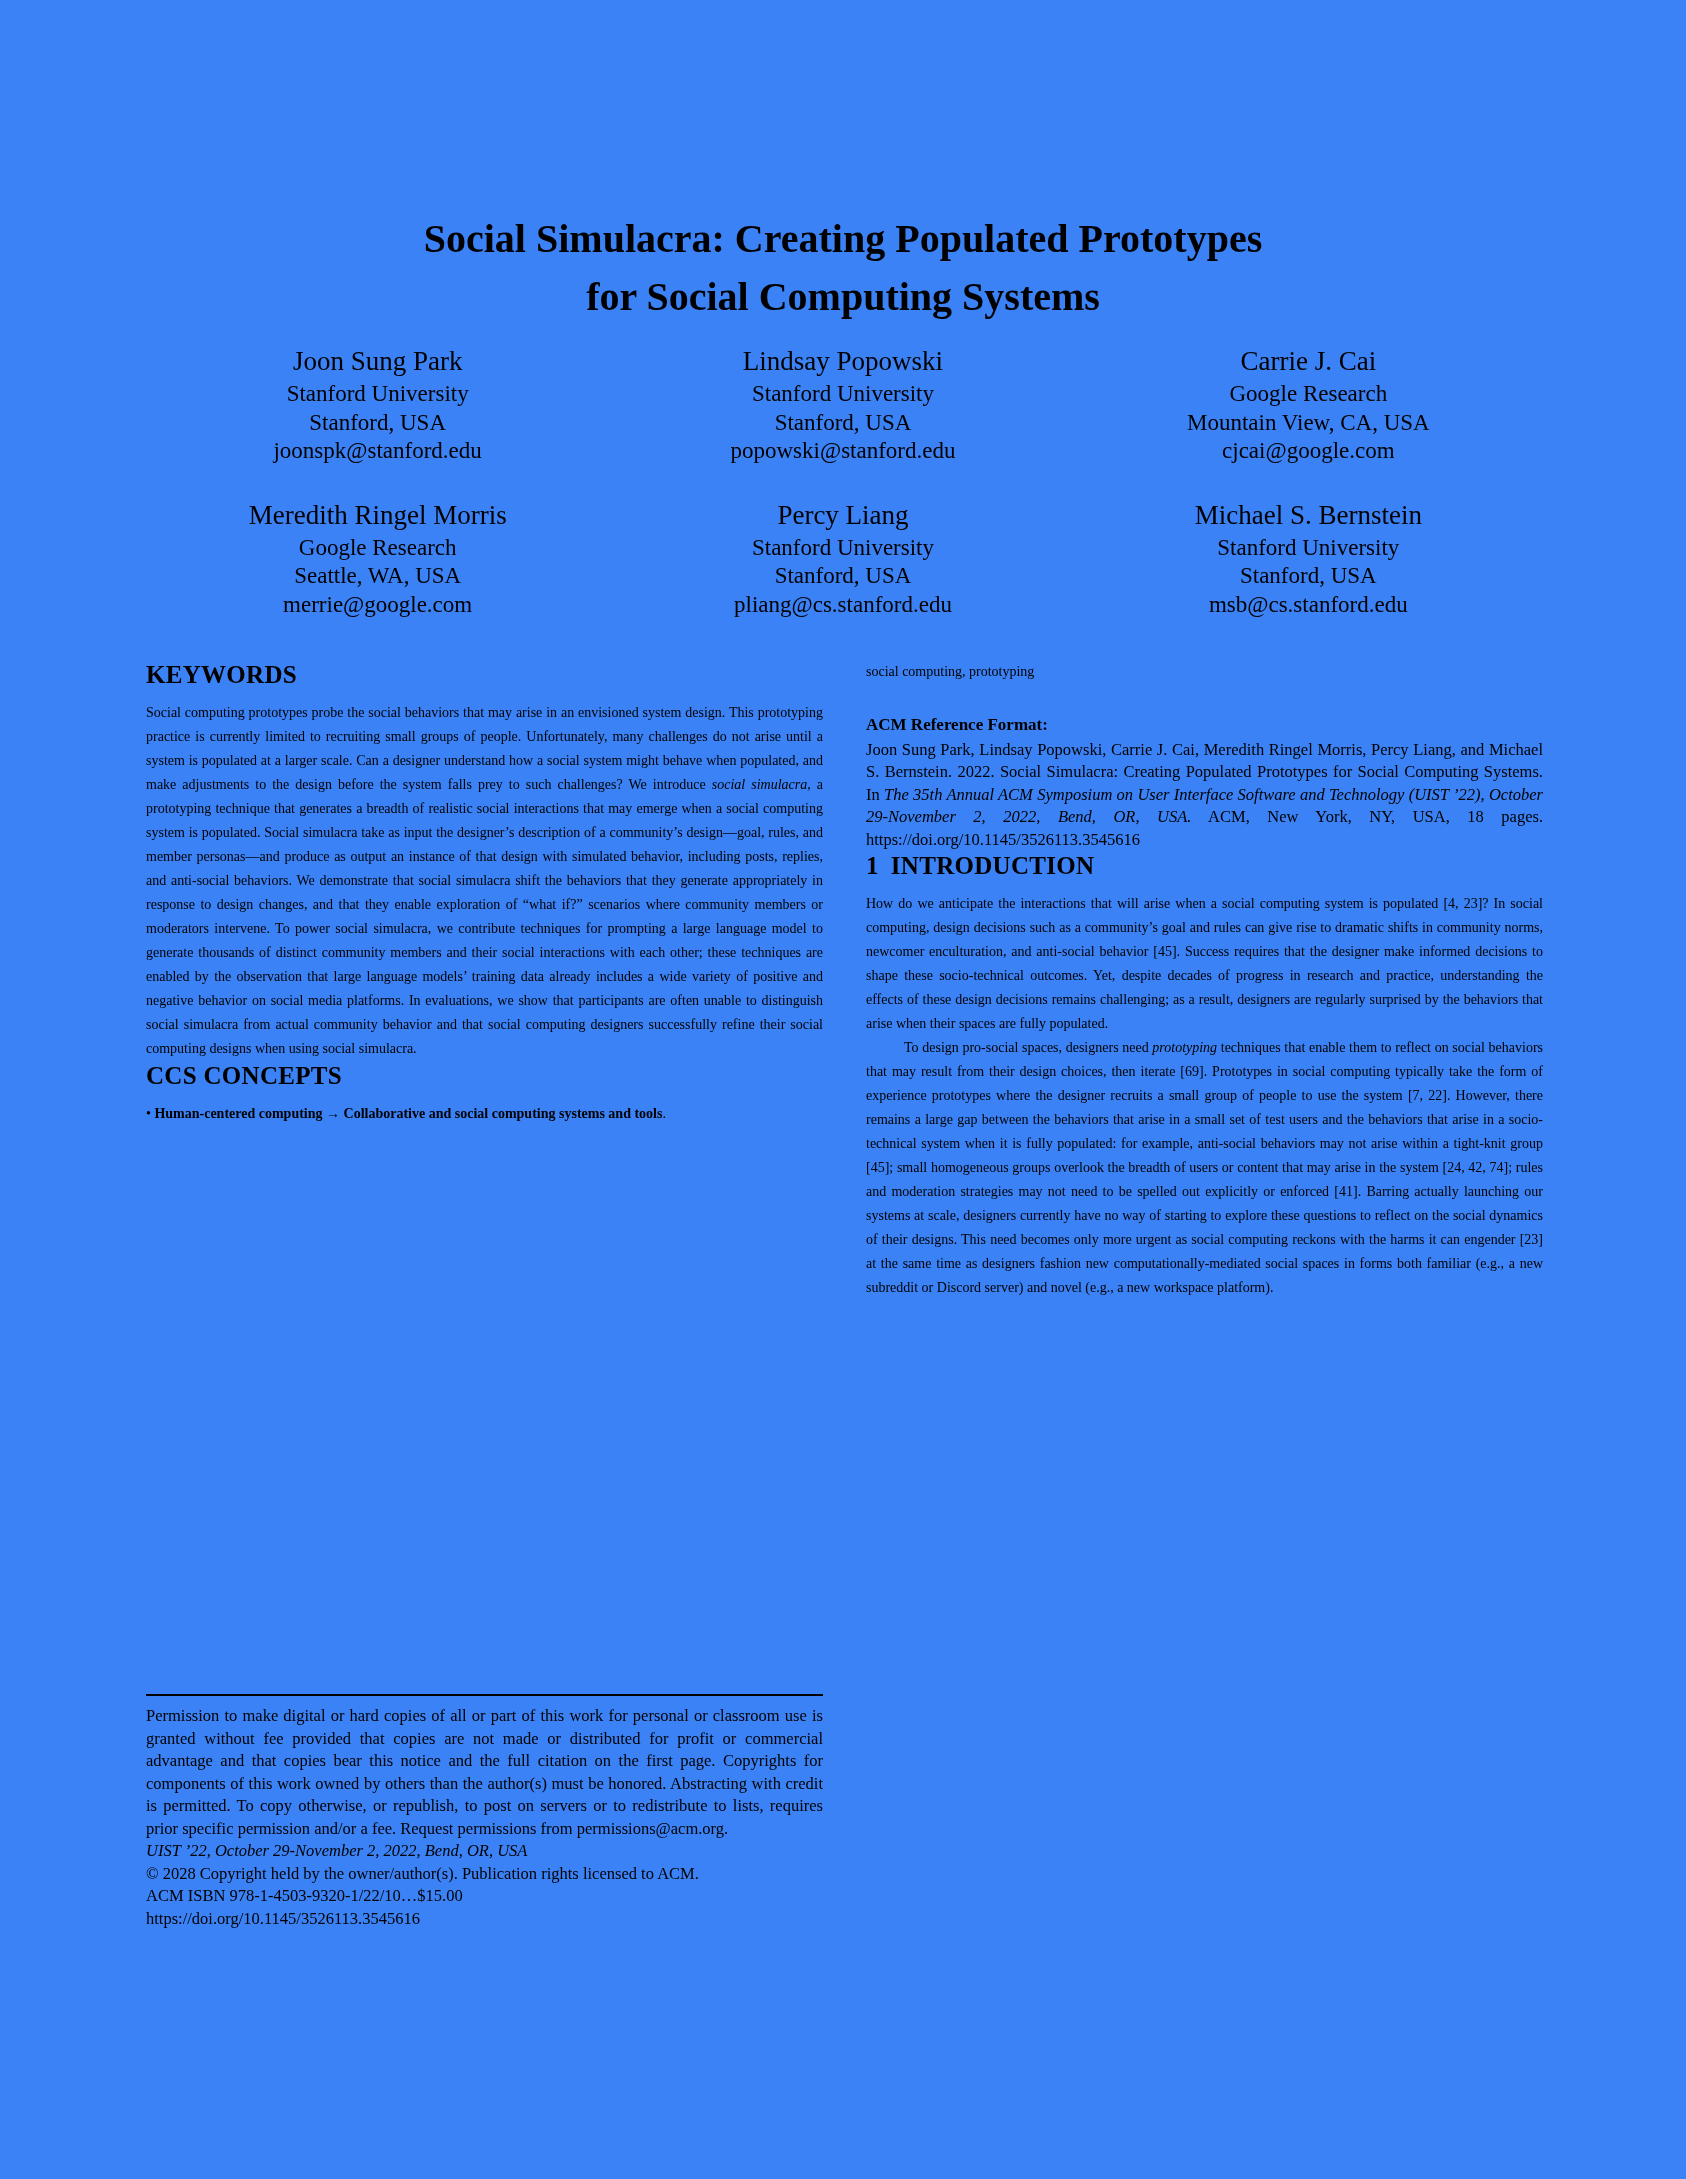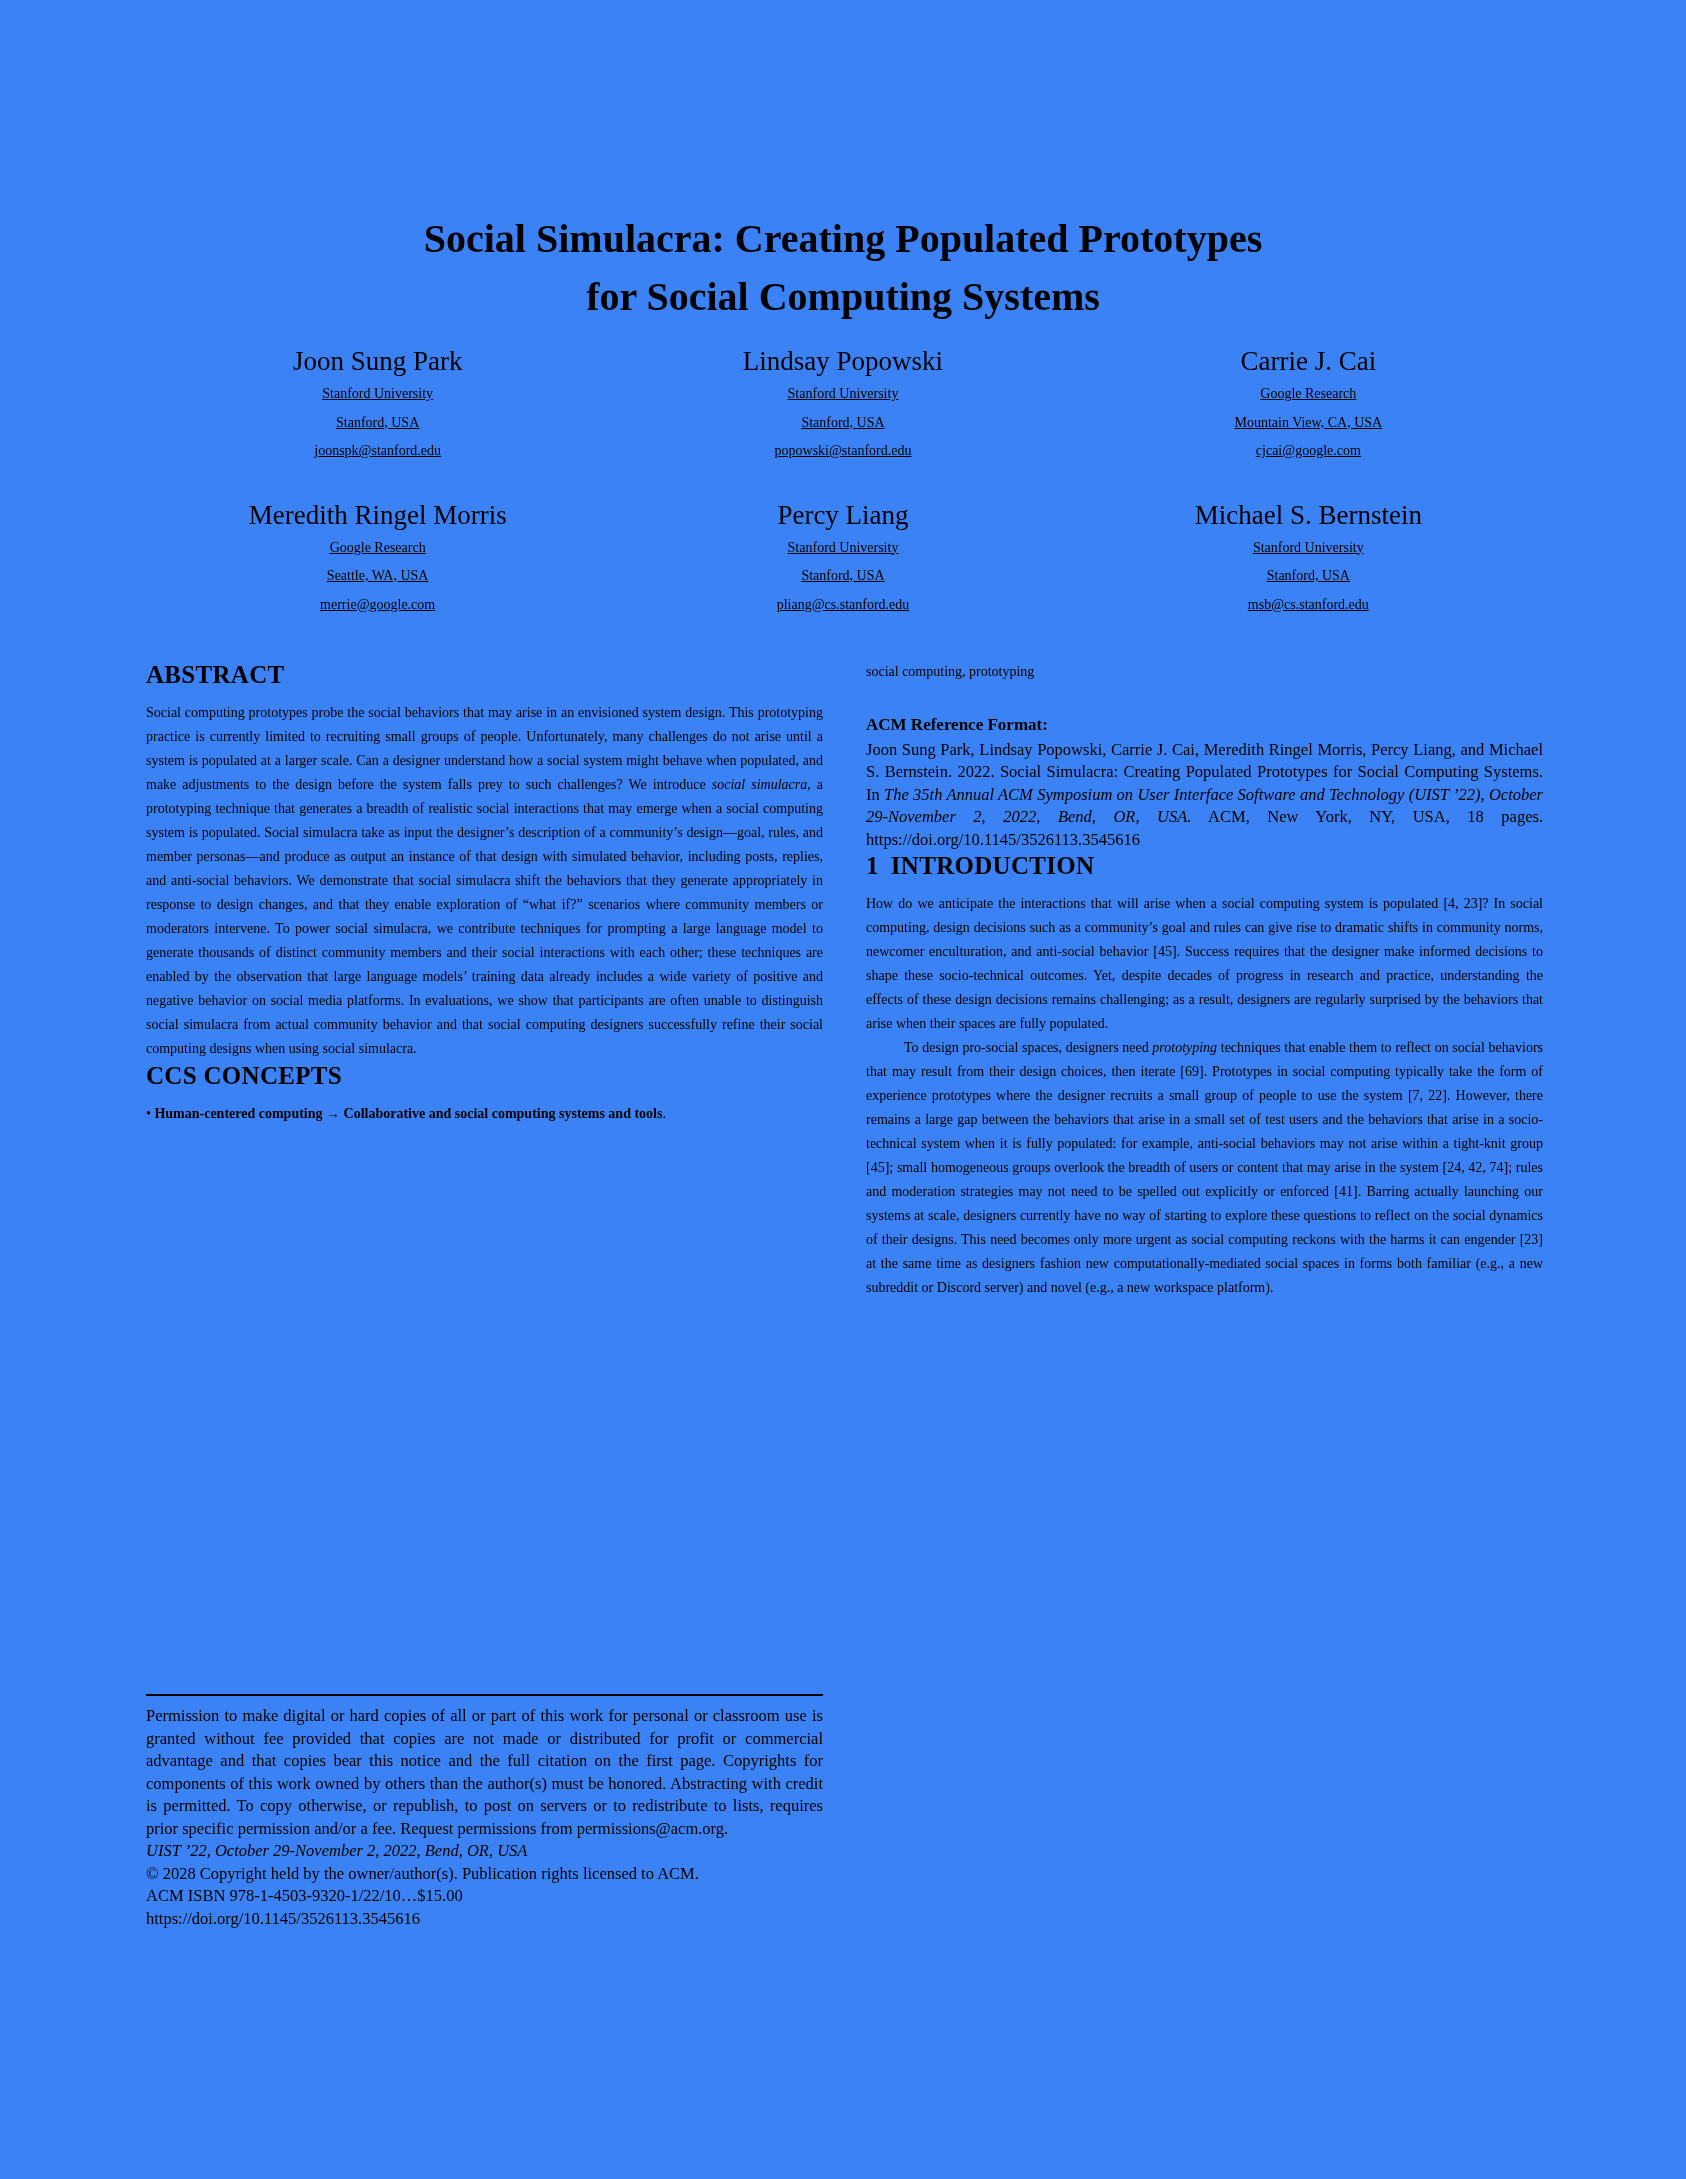--- a/index.html
+++ b/index.html
@@ -16,21 +16,21 @@
     position:absolute; top:210px; left:0; width:100%;
     text-align:center;
     font-size:40px; font-weight:bold; line-height:58px;
   }
   .authors {
     position:absolute; top:346px; left:145px; width:1396px;
     display:grid; grid-template-columns:1fr 1fr 1fr; row-gap:34px;
     text-align:center;
   }
   .author .name { font-size:27px; line-height:31px; margin-bottom:3px; }
-  .author .affil, .author .email { font-size:14px; line-height:28.5px;text-decoration:underline; }
+  .author .affil, .author .email { font-size:23px; line-height:28.5px; }
   .col { position:absolute; top:660px; width:677px; }
   .col-left  { left:146px; }
   .col-right { left:866px; }
   h2.section {
     font-size:25px; font-weight:bold; line-height:30px;
     margin:0 0 11px 0; letter-spacing:0.3px;
   }
   .body-text {
     font-size:14px; line-height:24px; text-align:justify;
   }
@@ -94,21 +94,21 @@
     </div>
     <div class="author">
       <div class="name">Michael S. Bernstein</div>
       <div class="affil">Stanford University</div>
       <div class="affil">Stanford, USA</div>
       <div class="email">msb@cs.stanford.edu</div>
     </div>
   </div>
 
   <div class="col col-left">
-    <h2 class="section">ABSTRACT</h2>
+    <h2 class="section">KEYWORDS</h2>
     <p class="body-text"><span>Social computing prototypes probe the social behaviors that may arise in an envisioned system design. This prototyping practice is currently limited to recruiting small groups of people. Unfortunately, many challenges do not arise until a system is populated at a larger scale. Can a designer understand how a social system might behave when populated, and make adjustments to the design before the system falls prey to such challenges? We introduce </span><span class="italic">social simulacra</span><span>, a prototyping technique that generates a breadth of realistic social interactions that may emerge when a social computing system is populated. Social simulacra take as input the designer’s description of a community’s design—goal, rules, and member personas—and produce as output an instance of that design with simulated behavior, including posts, replies, and anti-social behaviors. We demonstrate that social simulacra shift the behaviors that they generate appropriately in response to design changes, and that they enable exploration of “what if?” scenarios where community members or moderators intervene. To power social simulacra, we contribute techniques for prompting a large language model to generate thousands of distinct community members and their social interactions with each other; these techniques are enabled by the observation that large language models’ training data already includes a wide variety of positive and negative behavior on social media platforms. In evaluations, we show that participants are often unable to distinguish social simulacra from actual community behavior and that social computing designers successfully refine their social computing designs when using social simulacra.</span></p>
 
     <h2 class="section mt-section">CCS CONCEPTS</h2>
     <p class="body-text"><span>• </span><span class="bold">Human-centered computing</span><span> → </span><span class="bold">Collaborative and social computing systems and tools</span><span>.</span></p>
   </div>
 
   <div class="col col-right">
     <p class="body-text">social computing, prototyping</p>
 
     <h3 class="acmref-head">ACM Reference Format:</h3>

